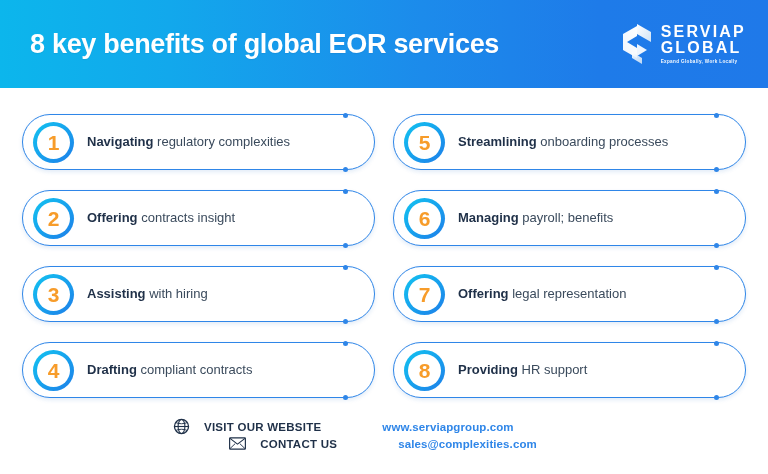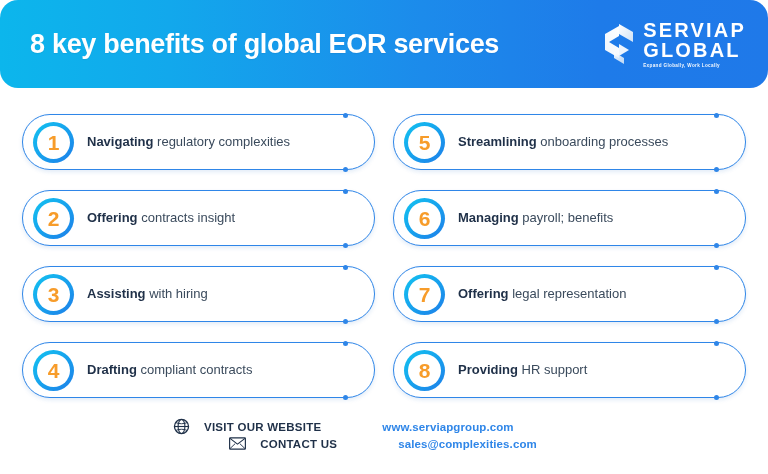--- a/index.html
+++ b/index.html
@@ -17,21 +17,20 @@
   }
 
   
   .header{
     position:absolute;left:0;top:0;
     width:768px;height:88px;
     background:linear-gradient(90deg,#0CB6EC 0%,#12A8EC 22%,#1C8BEB 55%,#1E7BE9 78%,#1F79E9 100%);
     display:flex;align-items:center;justify-content:space-between;
     padding:0 22px 0 30px;
     box-sizing:border-box;
-    border-radius:18px;
   }
   .header-title{
     color:#ffffff;
     font-size:27px;
     font-weight:bold;
     letter-spacing:-0.3px;
     line-height:1;
     white-space:nowrap;
     text-shadow:0 1px 1px rgba(0,0,0,.06);
   }
@@ -42,21 +41,21 @@
     width:34px;height:44px;
     flex:0 0 34px;
     display:block;
   }
   .logo-text{
     display:flex;flex-direction:column;
     line-height:1;
   }
   .logo-line1,.logo-line2{
     color:#ffffff;
-    font-size:20px;
+    font-size:16px;
     font-weight:bold;
     letter-spacing:2.2px;
     line-height:1.04;
   }
   .logo-tag{
     color:#ffffff;
     font-size:4.6px;
     font-weight:bold;
     letter-spacing:.35px;
     margin-top:2.5px;

